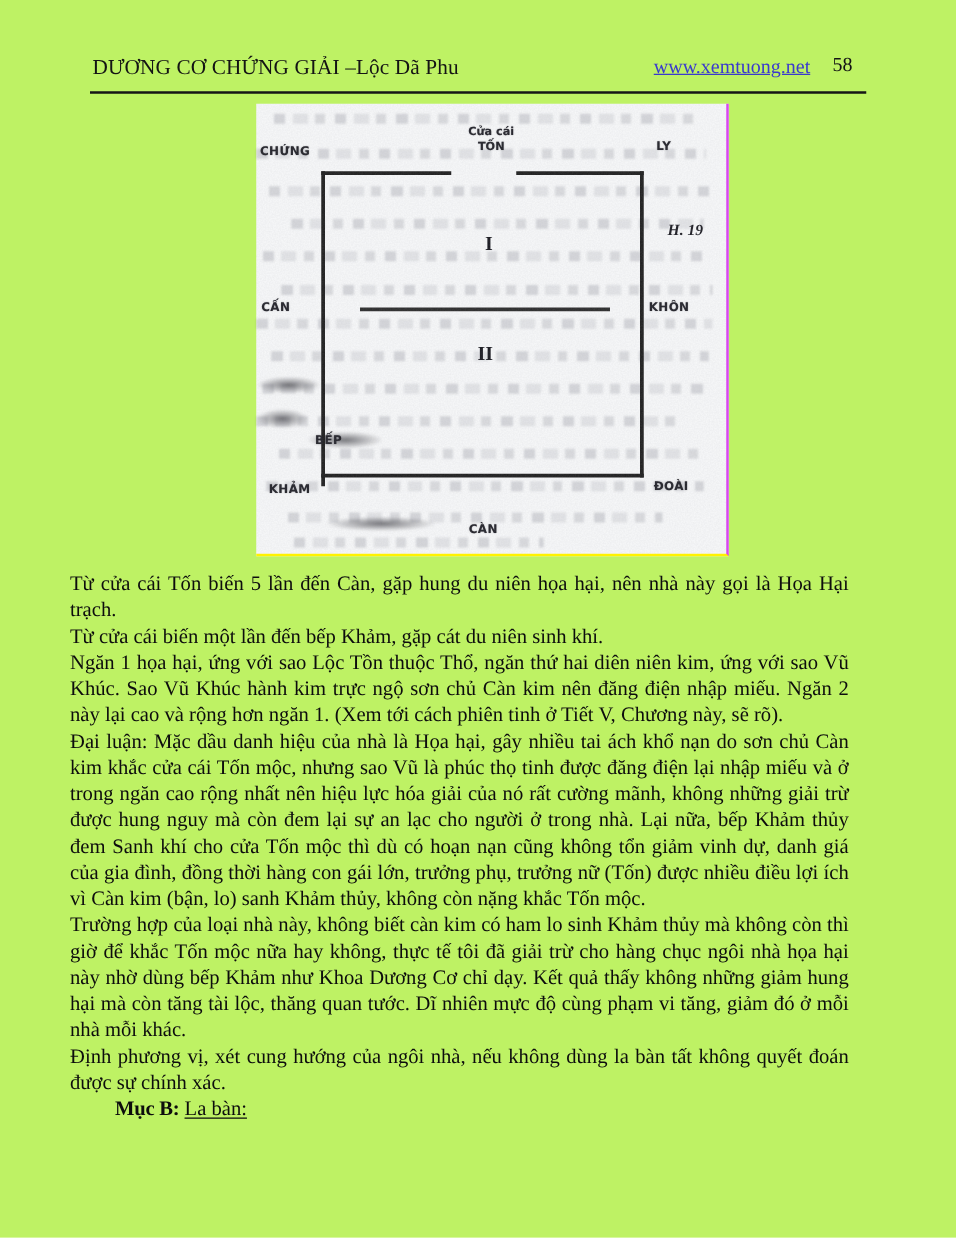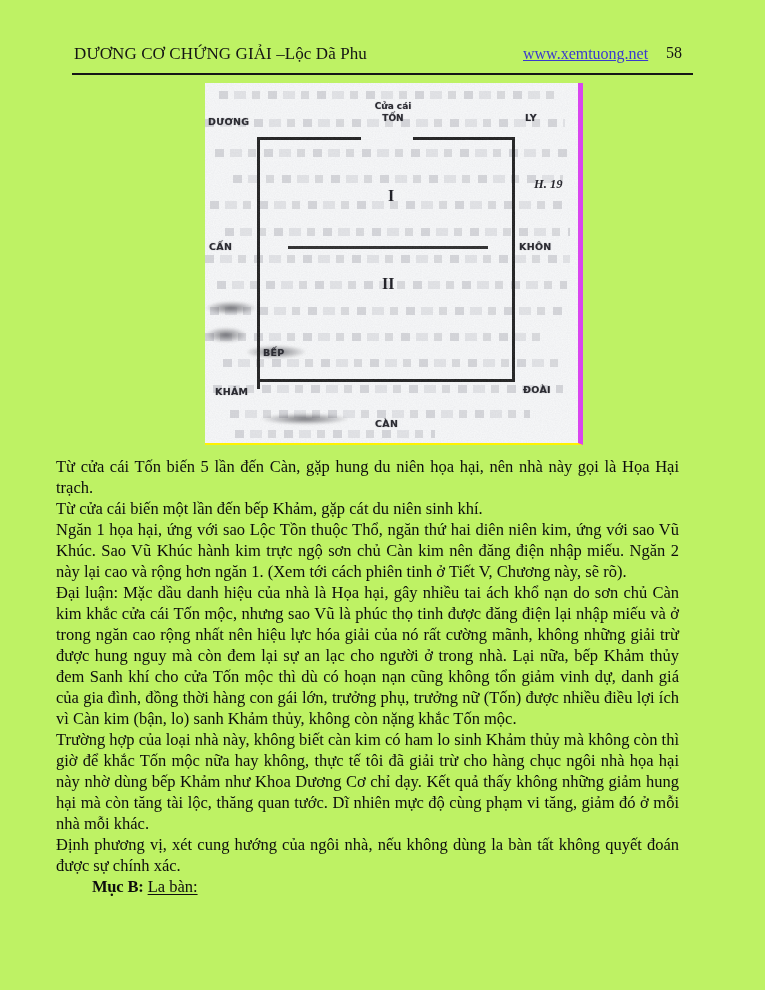--- a/index.html
+++ b/index.html
@@ -8,21 +8,21 @@
   .page { position:relative; width:765px; height:990px; background:#bef264; overflow:hidden; }
 
   
   .header-title { position:absolute; left:74px; top:44px; font-size:17px; color:#141414; letter-spacing:0.1px; white-space:nowrap; }
   .header-link  { position:absolute; left:483px; top:45px; font-size:16px; color:#3a3acd; text-decoration:underline; cursor:pointer; white-space:nowrap;margin-left:40px; }
   .header-page  { position:absolute; left:666px; top:44px; font-size:16px; color:#141414; }
   .header-rule  { position:absolute; left:72px; top:73px; width:621px; height:2px; background:#161616; }
 
   
   .scan { position:absolute; left:205px; top:83px; width:378px; height:362px;
-          background:#f8f9fa; border-right:5px solid #d946ef; border-bottom:2px solid #fff200; }
+          background:#f8f9fa; border-right:2px solid #d946ef; border-bottom:2px solid #fff200; }
   .scan .grain { position:absolute; left:0; top:0; width:100%; height:100%; pointer-events:none; }
 
   .noise-row { position:absolute; height:8px; opacity:0.5; filter:blur(0.7px); pointer-events:none;
      background:repeating-linear-gradient(90deg,
         rgba(112,114,126,0.50) 0px 9px,  rgba(112,114,126,0) 9px 15px,
         rgba(112,114,126,0.30) 15px 27px, rgba(112,114,126,0) 27px 33px,
         rgba(112,114,126,0.42) 33px 41px, rgba(112,114,126,0) 41px 49px); }
   .blob { position:absolute; filter:blur(1px); pointer-events:none;
      background:radial-gradient(ellipse at center, rgba(62,62,68,0.70), rgba(62,62,68,0) 70%); }
 
@@ -83,28 +83,28 @@
     <div class="wall" style="left:208px; top:54px;  width:102px; height:3px;"></div>
     <div class="wall" style="left:52px;  top:54px;  width:3px;   height:252px;"></div>
     <div class="wall" style="left:307px; top:54px;  width:3px;   height:245px;"></div>
     <div class="wall" style="left:52px;  top:296px; width:258px; height:3px;"></div>
     <div class="divider"></div>
 
     <div class="door-label">
       <div>Cửa cái</div>
       <div>TỐN</div>
     </div>
-    <div class="glabel" style="left:3px;   top:33px;">DƯƠNG</div>
+    <div class="glabel" style="left:3px;   top:33px;">CHỨNG</div>
     <div class="glabel" style="left:320px; top:29px;">LY</div>
     <div class="glabel" style="left:4px;   top:158px;">CẤN</div>
     <div class="glabel" style="left:314px; top:158px;">KHÔN</div>
     <div class="glabel" style="left:10px;  top:303px;">KHẢM</div>
     <div class="glabel" style="left:170px; top:306px;margin-top:29px;">CÀN</div>
     <div class="glabel" style="left:318px; top:301px;">ĐOÀI</div>
-    <div class="glabel" style="left:58px;  top:264px;">BẾP</div>
+    <div class="glabel" style="left:47px;  top:264px;">BẾP</div>
     <div class="fig-num">H. 19</div>
     <div class="numeral" style="left:183px; top:104px;">I</div>
     <div class="numeral" style="left:177px; top:192px;">II</div>
 
     <svg class="grain" width="378" height="362" xmlns="http://www.w3.org/2000/svg">
       <filter id="grainf">
         <feTurbulence type="fractalNoise" baseFrequency="0.85" numOctaves="2" seed="7"></feTurbulence>
         <feColorMatrix type="matrix" values="0 0 0 0 0.38  0 0 0 0 0.38  0 0 0 0 0.42  0 0 0 0.45 0"></feColorMatrix>
       </filter>
       <rect width="378" height="362" filter="url(#grainf)" opacity="0.32"></rect>

